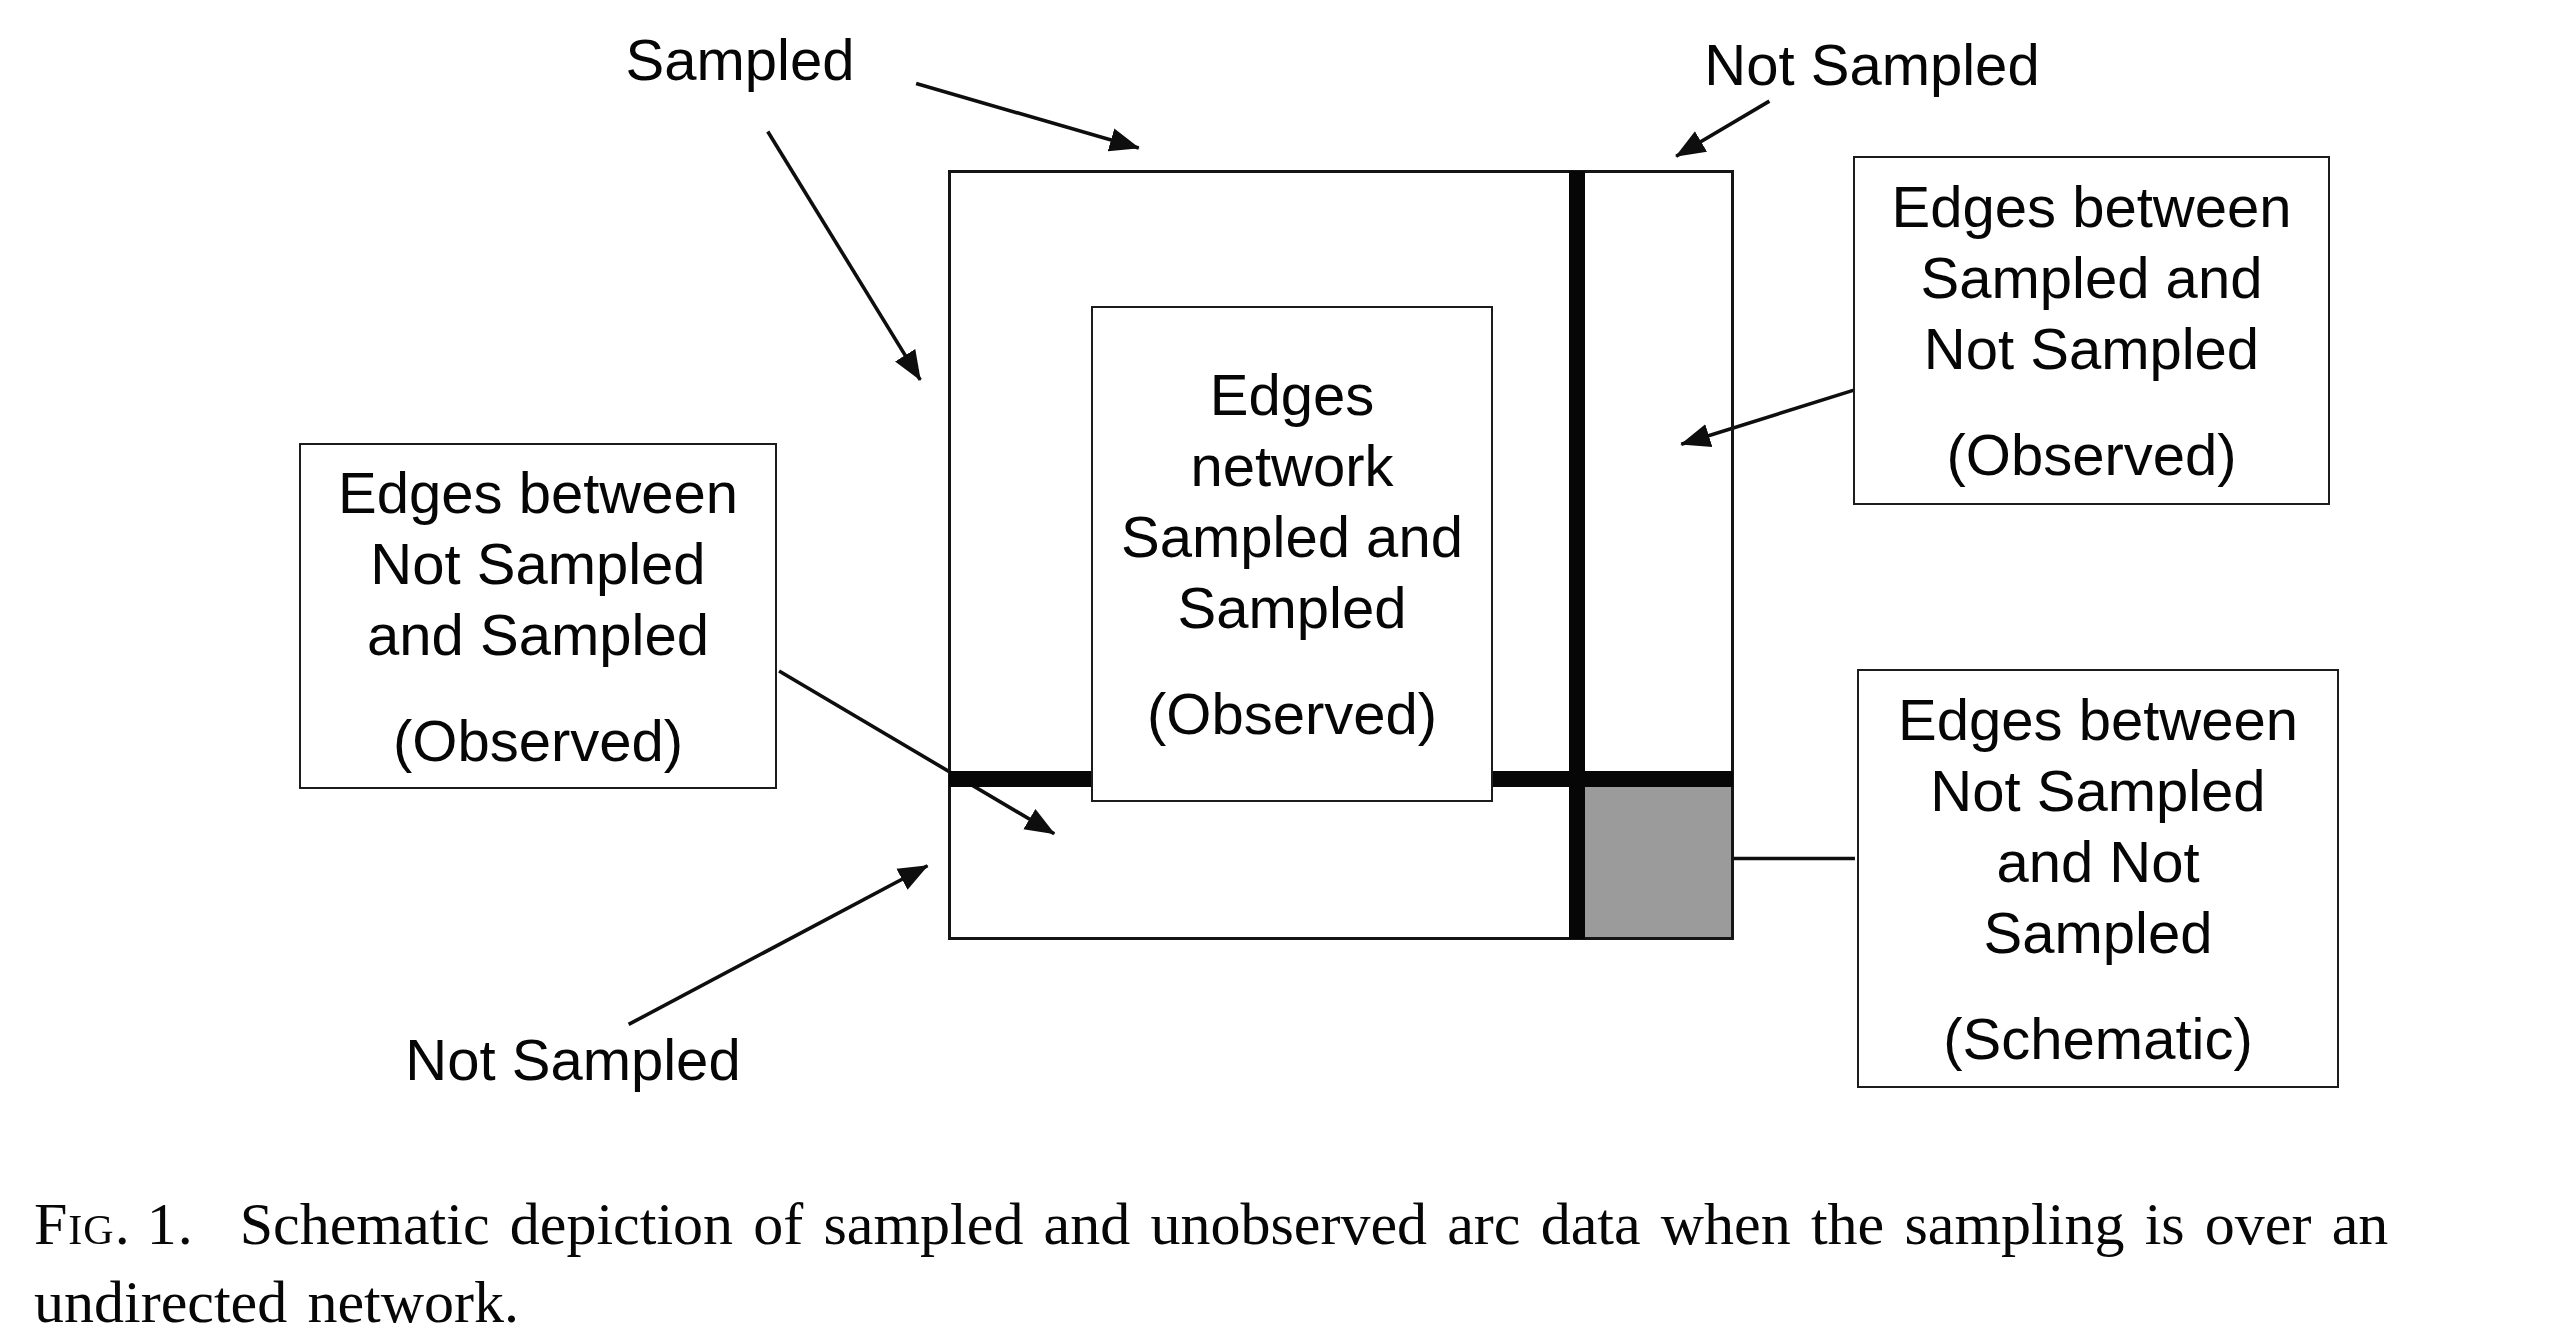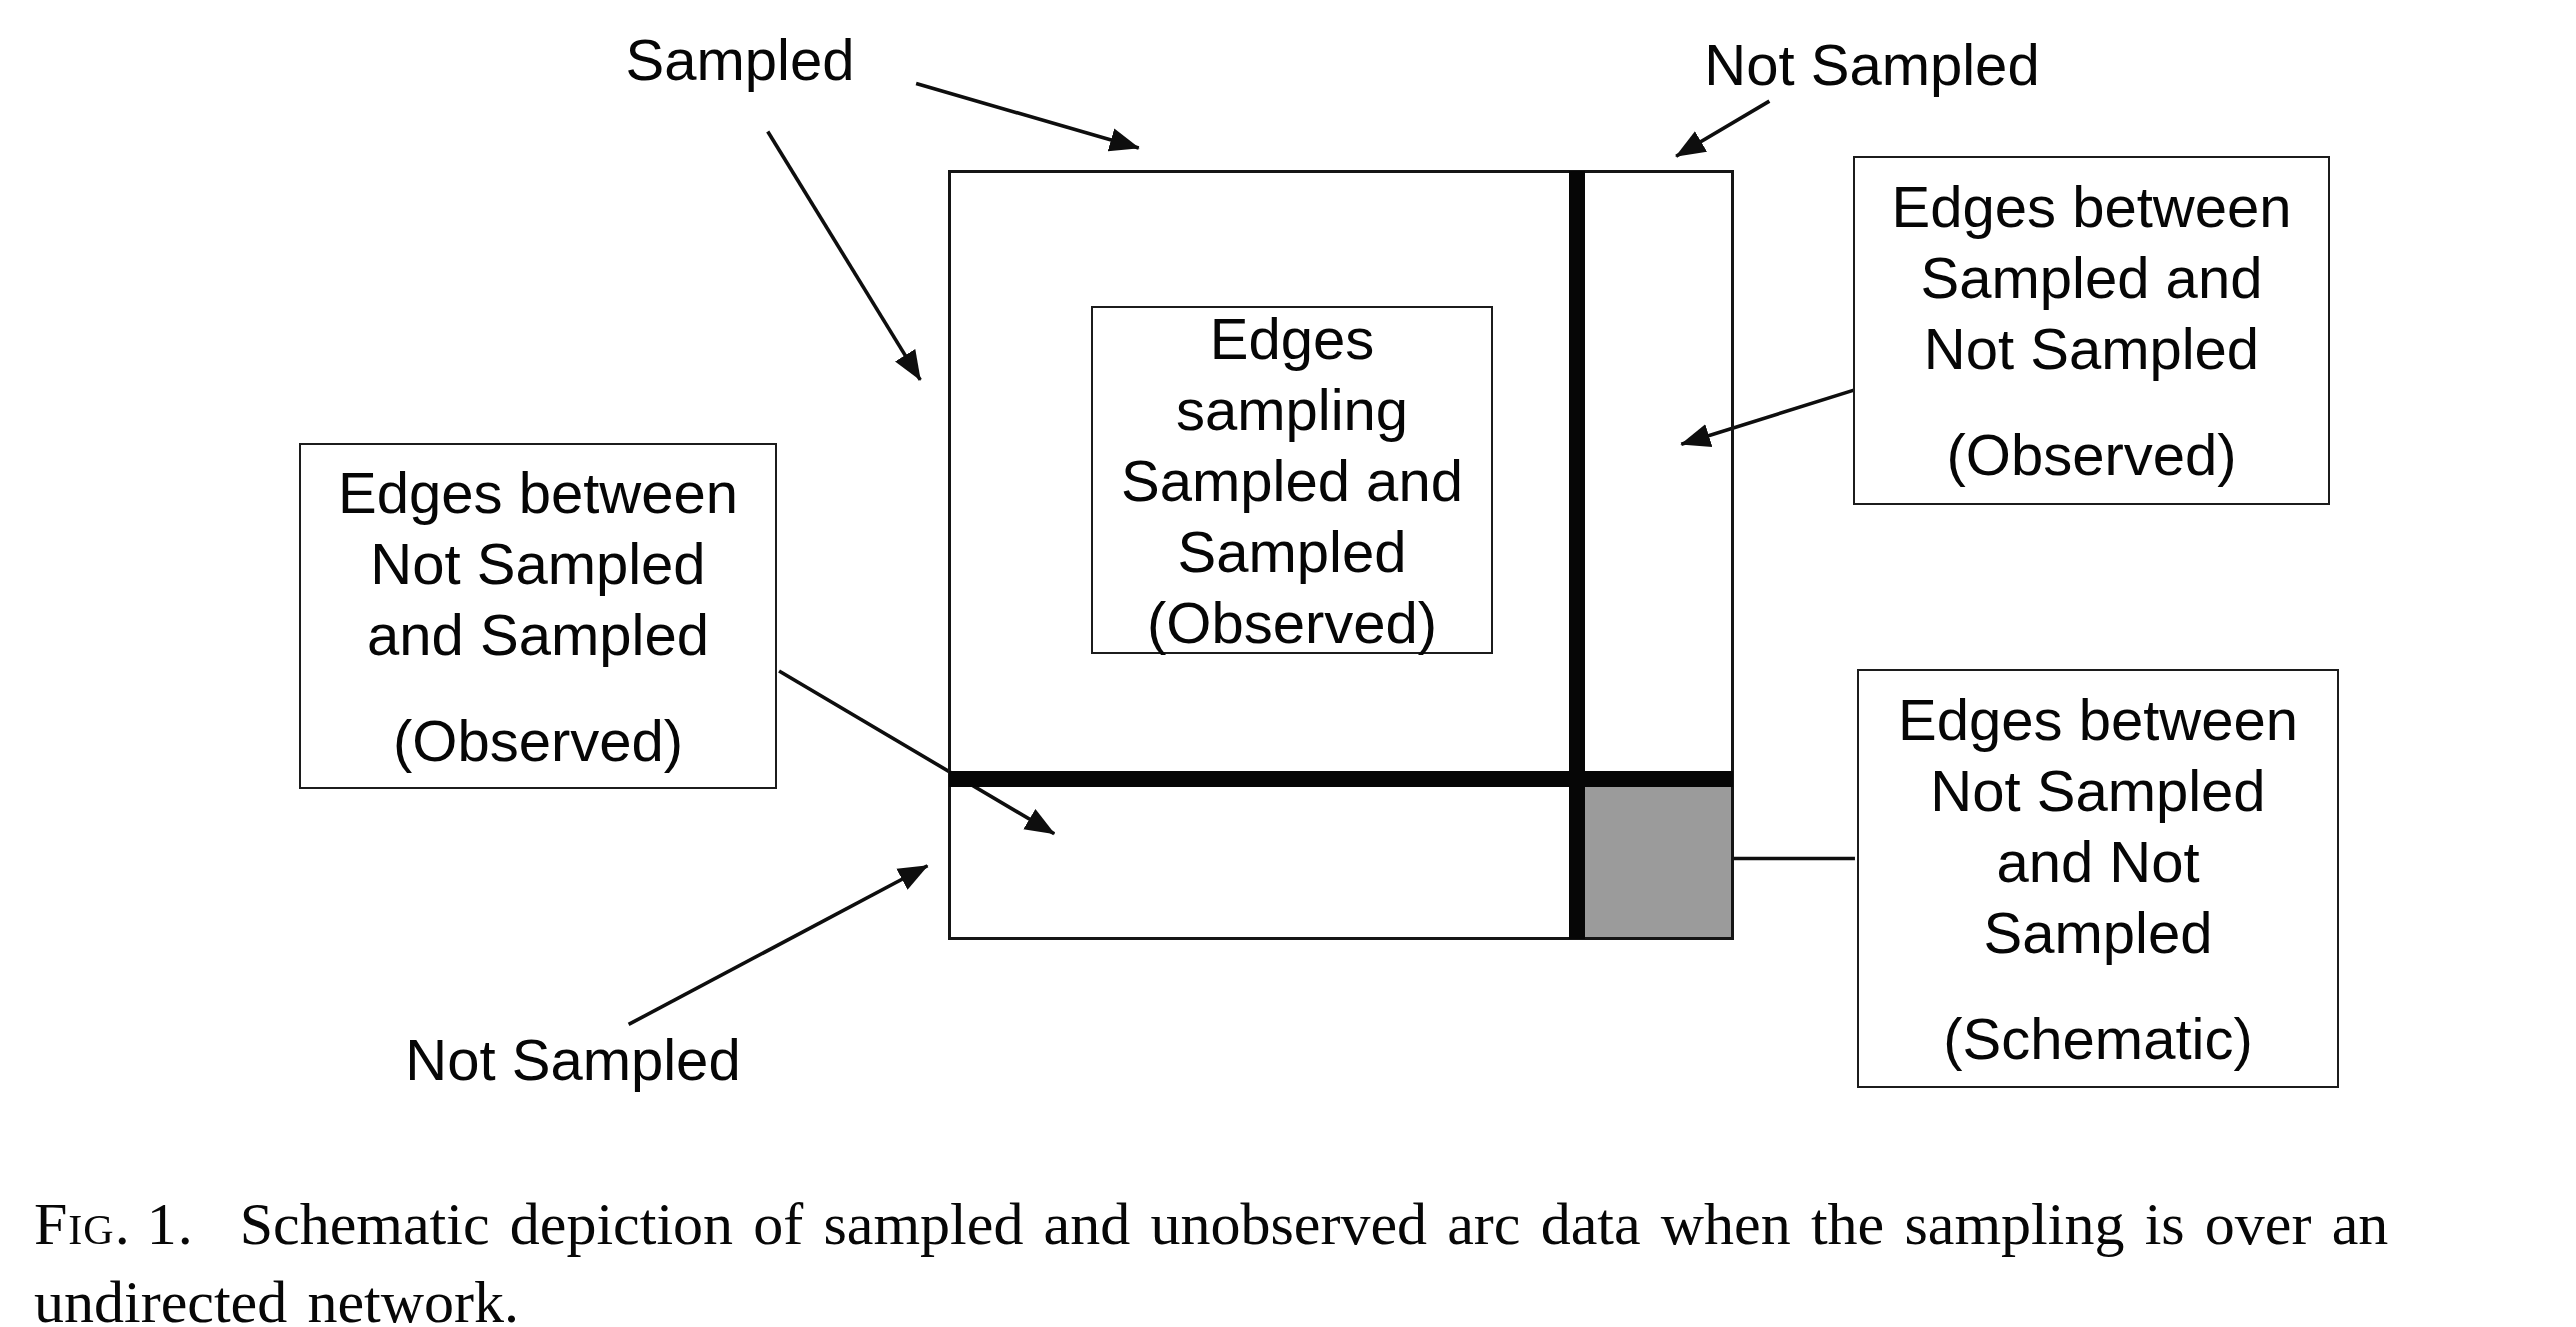--- a/index.html
+++ b/index.html
@@ -56,21 +56,21 @@
     display: flex;
     flex-direction: column;
     align-items: center;
     justify-content: center;
     text-align: right;
     font-size: 58px;
     line-height: 71px;
     color: #060606;
   }
   .panel .gap { height: 35px; }
-  .box-center     { left: 1091px; top: 306px;  width: 402px; height: 348px; }
+  .box-center     { left: 1091px; top: 306px;  width: 402px; height: 496px; }
   .box-left       { left: 299px;  top: 443px;  width: 478px; height: 346px; }
   .box-right-top  { left: 1853px; top: 156px;  width: 477px; height: 349px; }
   .box-right-bot  { left: 1857px; top: 669px; width: 482px; height: 419px; }
   
   .float-label {
     position: absolute;
     transform: translateX(-50%);
     font-size: 58px;
     line-height: 71px;
     white-space: nowrap;
@@ -128,21 +128,21 @@
     <line x1="3600" y1="1666" x2="3254" y2="1666" marker-end="url(#ah)"></line>
   </svg>
 
   <div class="gray-cell" style="background: rgb(155, 155, 155);"></div>
   <div class="big-square"></div>
   <div class="vbar"></div>
   <div class="hbar"></div>
 
   <div class="panel box-center">
     <div>Edges</div>
-    <div>sampling</div>
+    <div>network</div>
     <div>Sampled and</div>
     <div>Sampled</div>
     <div class="gap"></div>
     <div>(Observed)</div>
   </div>
 
   <div class="panel box-left">
     <div>Edges between</div>
     <div>Not Sampled</div>
     <div>and Sampled</div>

